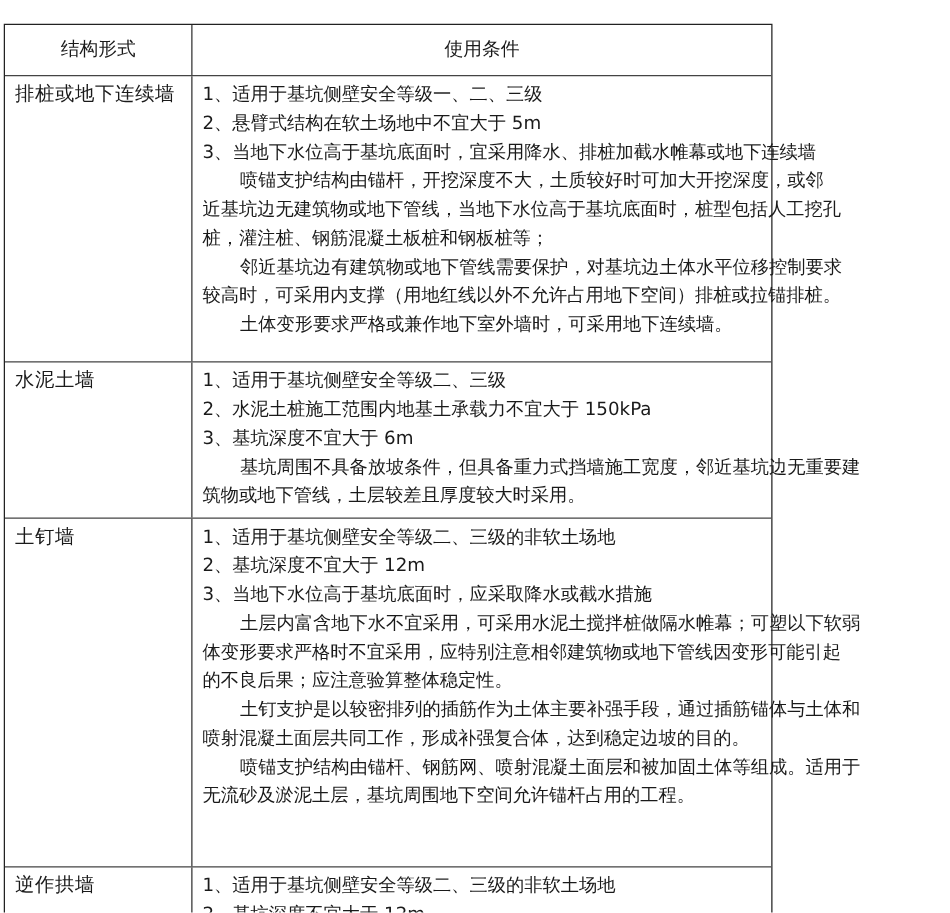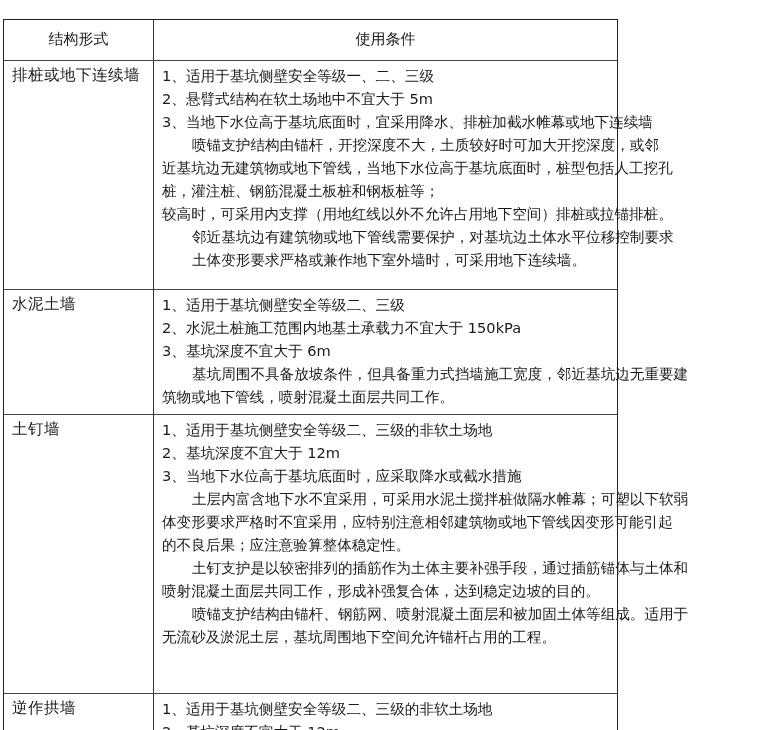--- a/index.html
+++ b/index.html
@@ -36,38 +36,38 @@
       <div class="label">排桩或地下连续墙</div>
     </div>
     <div class="col-right">
       <div class="lines">
         <div class="line">1、适用于基坑侧壁安全等级一、二、三级</div>
         <div class="line">2、悬臂式结构在软土场地中不宜大于 5m</div>
         <div class="line">3、当地下水位高于基坑底面时，宜采用降水、排桩加截水帷幕或地下连续墙</div>
         <div class="line indent">喷锚支护结构由锚杆，开挖深度不大，土质较好时可加大开挖深度，或邻</div>
         <div class="line">近基坑边无建筑物或地下管线，当地下水位高于基坑底面时，桩型包括人工挖孔</div>
         <div class="line">桩，灌注桩、钢筋混凝土板桩和钢板桩等；</div>
+        <div class="line indent">邻近基坑边有建筑物或地下管线需要保护，对基坑边土体水平位移控制要求</div>
         <div class="line">较高时，可采用内支撑（用地红线以外不允许占用地下空间）排桩或拉锚排桩。</div>
-        <div class="line indent">邻近基坑边有建筑物或地下管线需要保护，对基坑边土体水平位移控制要求</div>
         <div class="line indent">土体变形要求严格或兼作地下室外墙时，可采用地下连续墙。</div>
       </div>
     </div>
   </div>
 
   <div class="row" style="top:270px; height:125px;">
     <div class="col-left">
       <div class="label">水泥土墙</div>
     </div>
     <div class="col-right">
       <div class="lines">
         <div class="line">1、适用于基坑侧壁安全等级二、三级</div>
         <div class="line">2、水泥土桩施工范围内地基土承载力不宜大于 150kPa</div>
         <div class="line">3、基坑深度不宜大于 6m</div>
         <div class="line indent">基坑周围不具备放坡条件，但具备重力式挡墙施工宽度，邻近基坑边无重要建</div>
-        <div class="line">筑物或地下管线，喷射混凝土面层共同工作。</div>
+        <div class="line">筑物或地下管线，土层较差且厚度较大时采用。</div>
       </div>
     </div>
   </div>
 
   <div class="row" style="top:395px; height:279px;">
     <div class="col-left">
       <div class="label">土钉墙</div>
     </div>
     <div class="col-right">
       <div class="lines">

